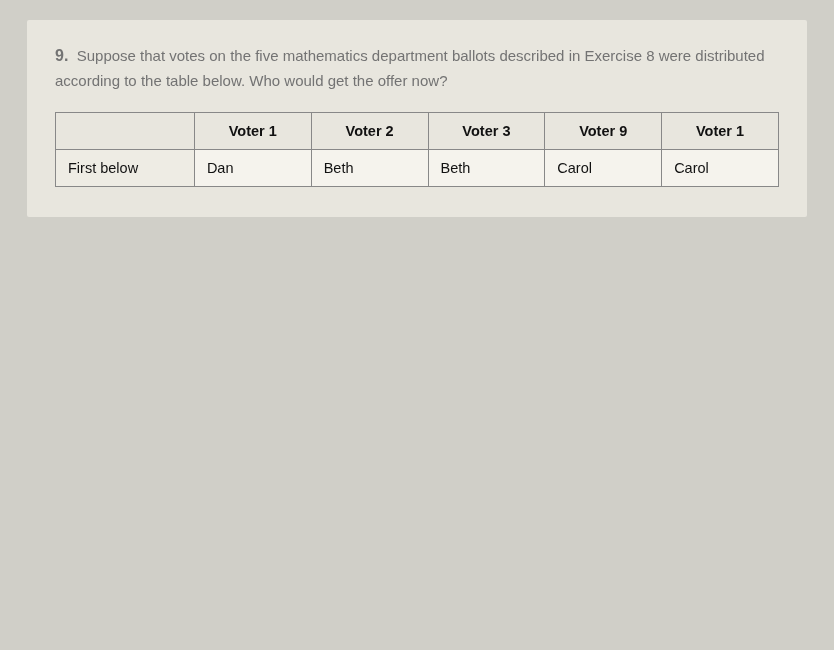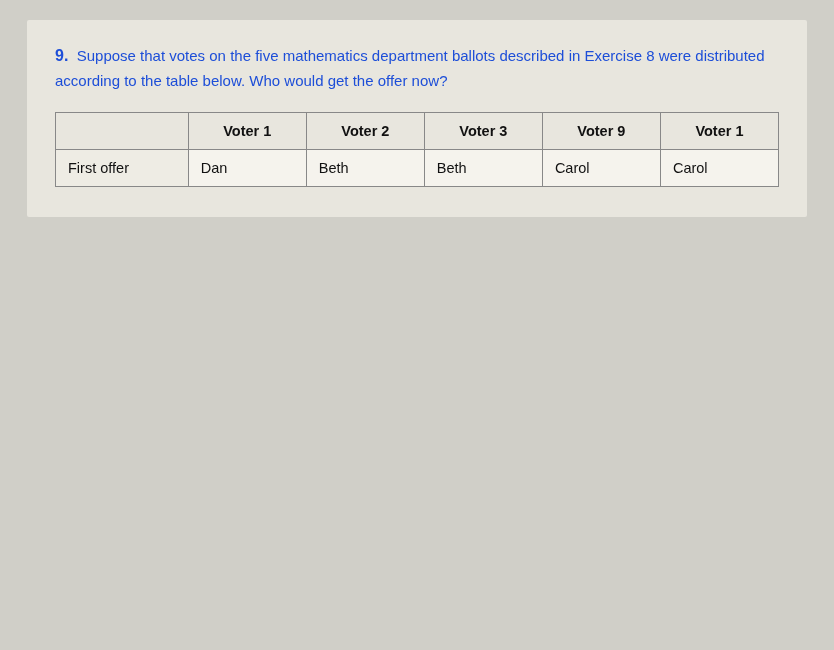--- a/index.html
+++ b/index.html
@@ -22,21 +22,21 @@
     .page {
       background: #e8e6de;
       width: 780px;
       padding: 24px 28px 30px 28px;
       border-radius: 2px;
     }
 
     .question-text {
       font-size: 15px;
       line-height: 1.55;
-      color: #1d4ed8;
+      color: #737373;
       margin-bottom: 20px;
     }
 
     .question-number {
       font-weight: bold;
       font-size: 16px;
     }
 
     table {
       border-collapse: collapse;
@@ -84,21 +84,21 @@
         <th></th>
         <th>Voter 1</th>
         <th>Voter 2</th>
         <th>Voter 3</th>
         <th>Voter 9</th>
         <th>Voter 1</th>
       </tr>
     </thead>
     <tbody id="table-body">
     <tr>
-          <td class="row-label">First offer</td>
+          <td class="row-label">First below</td>
           <td>Dan</td>
           <td>Beth</td>
           <td>Beth</td>
           <td>Carol</td>
           <td>Carol</td>
         </tr>
       </tbody>
   </table>
 </div>
 

